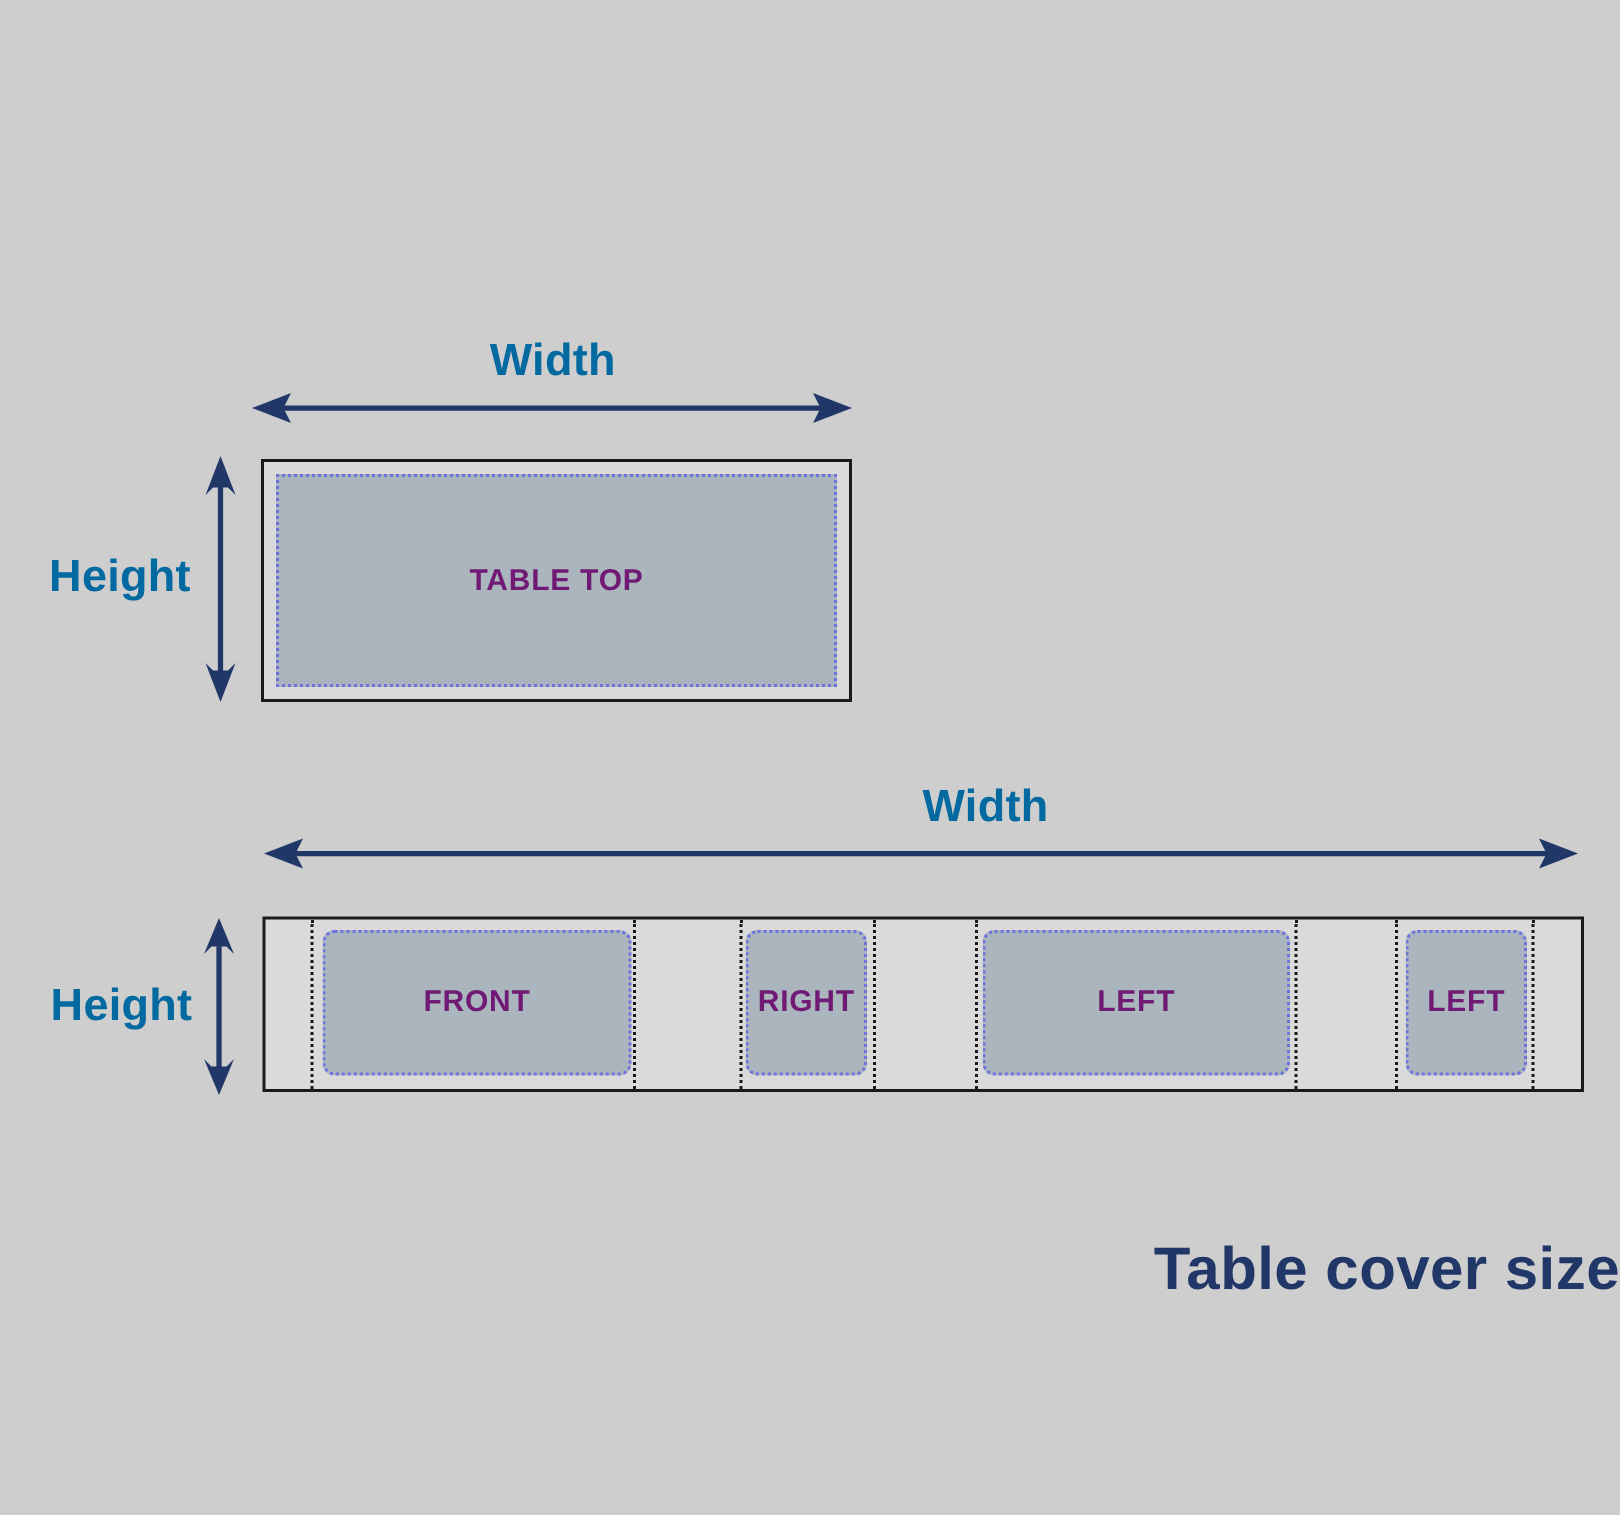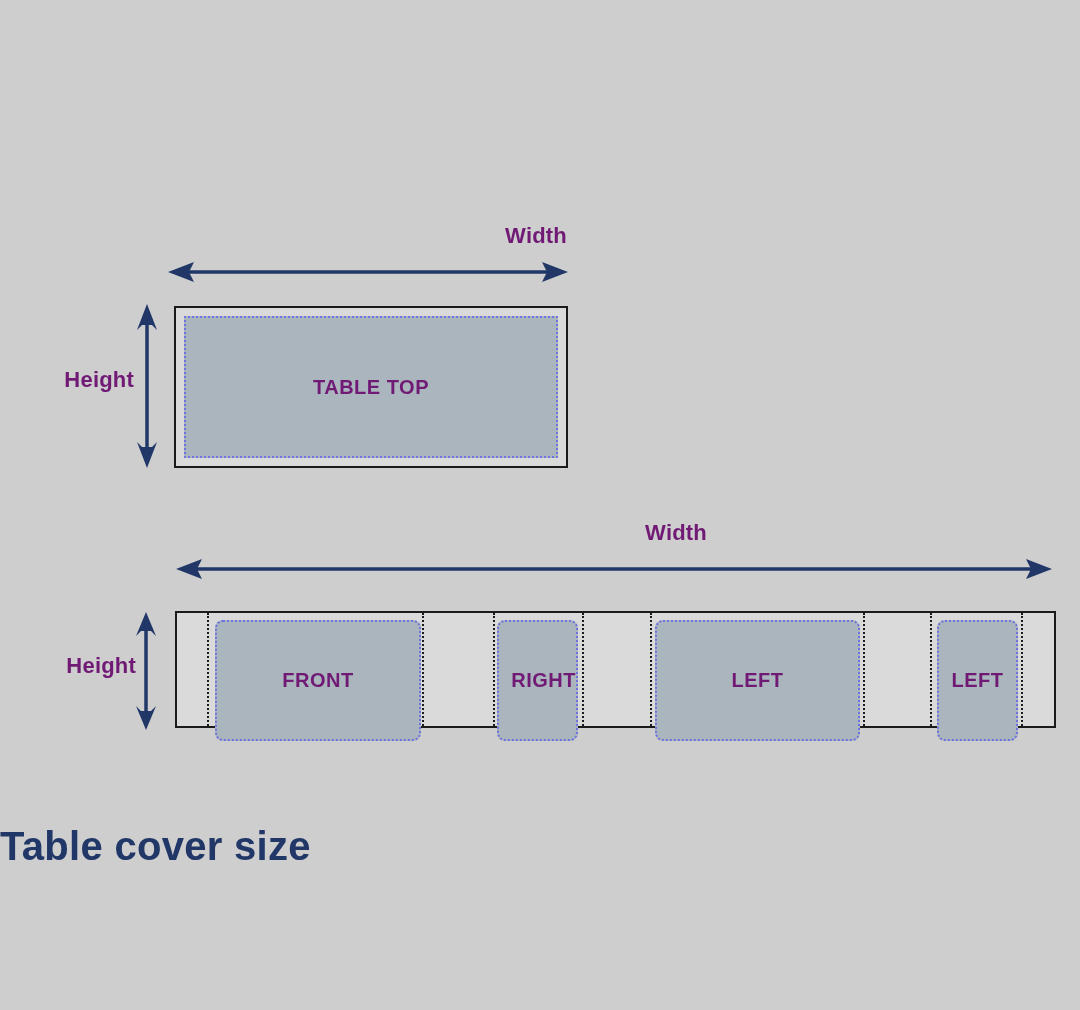--- a/index.html
+++ b/index.html
@@ -5,24 +5,24 @@
   html,body{margin:0;padding:0;}
   body{
     width:1080px;height:1010px;
     background:#cecece;
     font-family:"Liberation Sans", sans-serif;
     position:relative;overflow:hidden;
   }
   .canvas{position:absolute;inset:0;}
   .lbl{
     position:absolute;
-    color:#701a75;
+    color:#0369a1;
     font-weight:bold;
-    font-size:22px;
-    text-align:right;
+    font-size:30px;
+    text-align:center;
     line-height:1.1;
     letter-spacing:0.2px;
   }
   
   .top-width-label{left:170px;top:224px;width:397px;}
   .top-width-arrow{position:absolute;left:168px;top:261px;}
   .top-height-label{left:26px;top:368px;width:108px;}
   .top-height-arrow{position:absolute;left:136px;top:304px;}
   .top-rect{
     position:absolute;left:174px;top:306px;width:394px;height:162px;
@@ -47,29 +47,29 @@
   .strip{
     position:absolute;left:175px;top:611px;width:881px;height:117px;
     box-sizing:border-box;border:2px solid #1a1a1a;background:#dadada;
   }
   .fold{
     position:absolute;top:0;bottom:0;width:0;
     border-left:2px dotted #1a1a1a;
   }
   .f1{left:30px;} .f2{left:245px;} .f3{left:316px;} .f4{left:405px;}
   .f5{left:473px;} .f6{left:686px;} .f7{left:753px;} .f8{left:844px;}
-  .strip-panel{top:7px;height:121px;border-radius:8px;}
+  .strip-panel{top:7px;height:97px;border-radius:8px;}
   .p-front{left:38px;width:206px;}
-  .p-right{left:320px;width:81px;justify-content:flex-end;}
+  .p-right{left:320px;width:81px;}
   .p-back{left:478px;width:205px;}
   .p-left{left:760px;width:81px;}
   
   .title{
     position:absolute;left:0;top:824px;width:1080px;
-    text-align:left;color:#213768;font-weight:bold;font-size:40px;
+    text-align:right;color:#213768;font-weight:bold;font-size:40px;
     letter-spacing:0.3px;
   }
   svg line{stroke:#213768;stroke-width:3.5;}
   svg polygon{fill:#213768;}
 </style>
 </head>
 <body>
 
 <div class="canvas">
 

